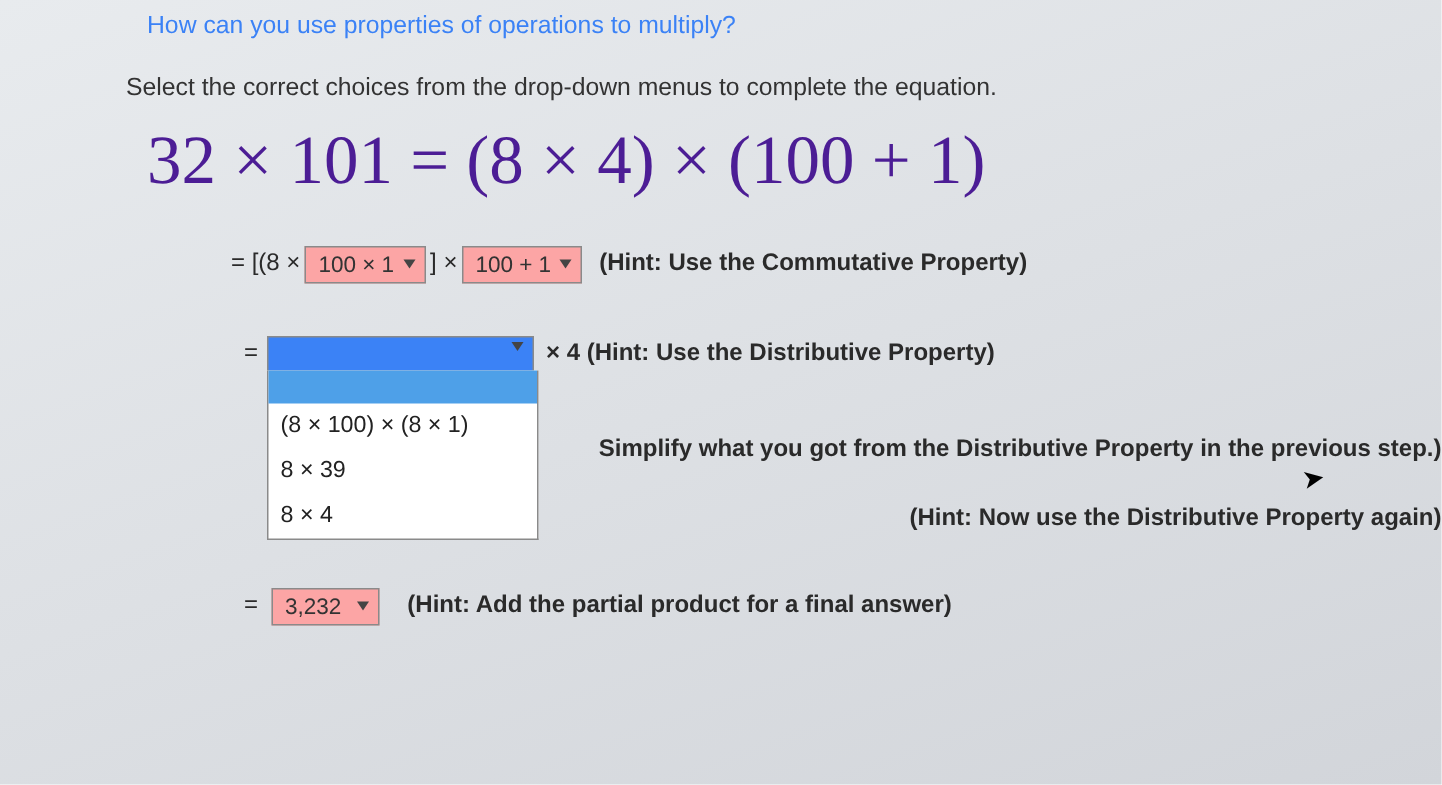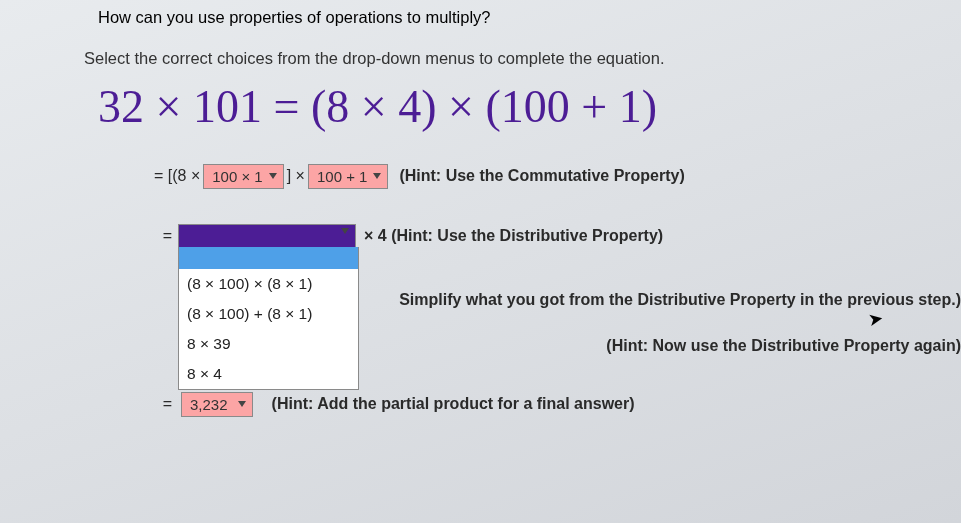--- a/index.html
+++ b/index.html
@@ -12,21 +12,21 @@
     font-family: Arial, Helvetica, sans-serif;
     color: #2a2a2a;
     overflow: hidden;
     position: relative;
   }
   .content {
     padding: 8px 0 0 98px;
   }
   .q1 {
     font-size: 16.5px;
-    color: #000000;
+    color: #3b82f6;
     margin-bottom: 22px;
   }
   .q2 {
     font-size: 16.5px;
     color: #333;
     margin-bottom: 12px;
     margin-left: -14px;
   }
   .main-eq {
     font-family: "Times New Roman", Georgia, serif;
@@ -61,21 +61,21 @@
   .sel .chev { margin-left: 6px; }
   .chev {
     display: inline-block;
     width: 0; height: 0;
     border-left: 4px solid transparent;
     border-right: 4px solid transparent;
     border-top: 6px solid #444;
   }
   .open-sel {
     position: relative;
-    background: #4c1d95;
+    background: #3b82f6;
     border: 1px solid #8a8a8a;
     width: 178px;
     min-height: 24px;
     padding: 3px 6px 3px 8px;
     display: inline-flex;
     align-items: flex-start;
     justify-content: flex-end;
   }
   .dropdown {
     position: absolute;
@@ -134,21 +134,20 @@
       <span class="hint">(Hint: Use the Commutative Property)</span>
     </div>
 
     <div class="row" style="margin-bottom:0;">
       <span class="eq">=</span>
       <span class="open-sel">
         <span class="chev"></span>
         <div class="dropdown">
           <div class="opt blank hl"></div>
           <div class="opt">(8 × 100) × (8 × 1)</div>
-          <div class="opt">(8 × 100) + (8 × 1)</div>
           <div class="opt">8 × 39</div>
           <div class="opt">8 × 4</div>
         </div>
       </span>
       <span class="hint">× 4 (Hint: Use the Distributive Property)</span>
     </div>
 
     <div class="row r3" style="margin-top:34px;">
       <span class="eq" style="visibility:hidden;">=</span>
       <span style="width:182px; display:inline-block;"></span>

